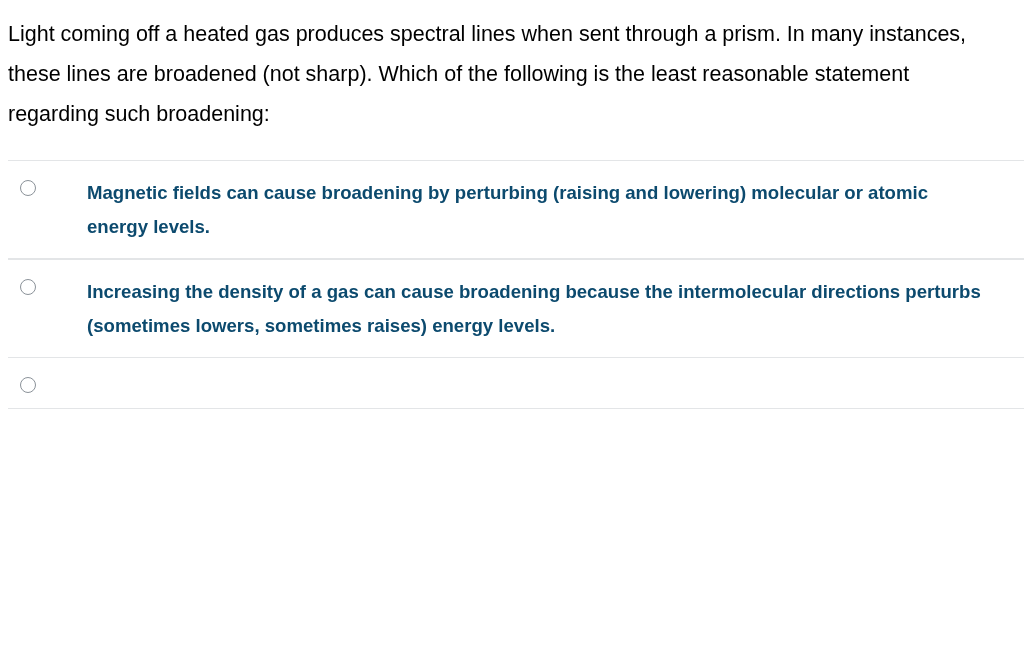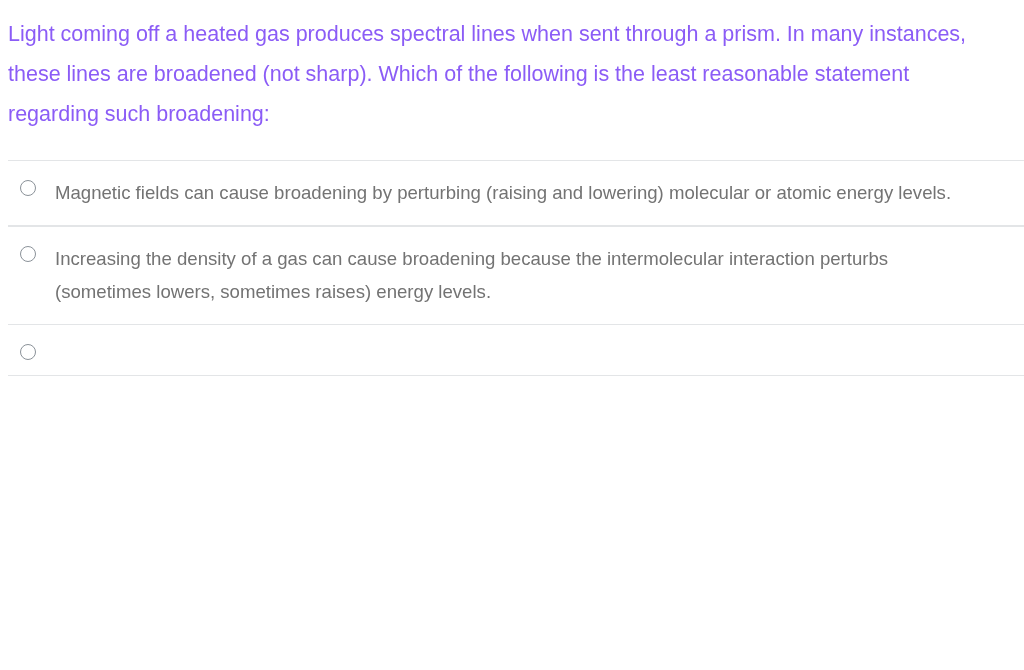--- a/index.html
+++ b/index.html
@@ -22,21 +22,21 @@
     position: relative;
     background: #ffffff;
   }
 
   
   .question-stem {
     padding: 14px 22px 0 8px;
     font-size: 21.5px;
     line-height: 40px;
     font-weight: 400;
-    color: #8b5cf6;
+    color: #000000;
     letter-spacing: 0.0px;
   }
 
   
   .answers {
     margin-top: 26px;
   }
 
   .answer-divider {
     height: 1px;
@@ -69,23 +69,24 @@
     border-radius: 50%;
     background: #ffffff;
     box-sizing: border-box;
     display: block;
   }
 
   .answer-text {
     flex: 1 1 auto;
     font-size: 18.6px;
     line-height: 33.5px;
-    color: #737373;
+    color: #0c4a6e;
     padding-right: 18px;
-    font-weight: 400;
+    font-weight: 700;
+    margin-left: 32px;
   }
 </style>
 </head>
 <body>
 
 <div class="quiz-root">
 
   <div class="question-stem">Light coming off a heated gas produces spectral lines when sent through a prism. In many instances, these lines are broadened (not sharp). Which of the following is the least reasonable statement regarding such broadening:</div>
 
   <div class="answers">
@@ -98,21 +99,21 @@
       <span class="answer-text">Magnetic fields can cause broadening by perturbing (raising and lowering) molecular or atomic energy levels.</span>
     </div>
 
     <div class="answer-divider"></div>
 
     <div class="answer-divider"></div>
     <div class="answer-row">
       <span class="radio-wrap">
         <span class="radio-circle"></span>
       </span>
-      <span class="answer-text">Increasing the density of a gas can cause broadening because the intermolecular interaction perturbs (sometimes lowers, sometimes raises) energy levels.</span>
+      <span class="answer-text">Increasing the density of a gas can cause broadening because the intermolecular directions perturbs (sometimes lowers, sometimes raises) energy levels.</span>
     </div>
 
     <div class="answer-divider"></div>
     <div class="answer-row">
       <span class="radio-wrap">
         <span class="radio-circle"></span>
       </span>
     </div>
 
     <div class="answer-divider"></div>

